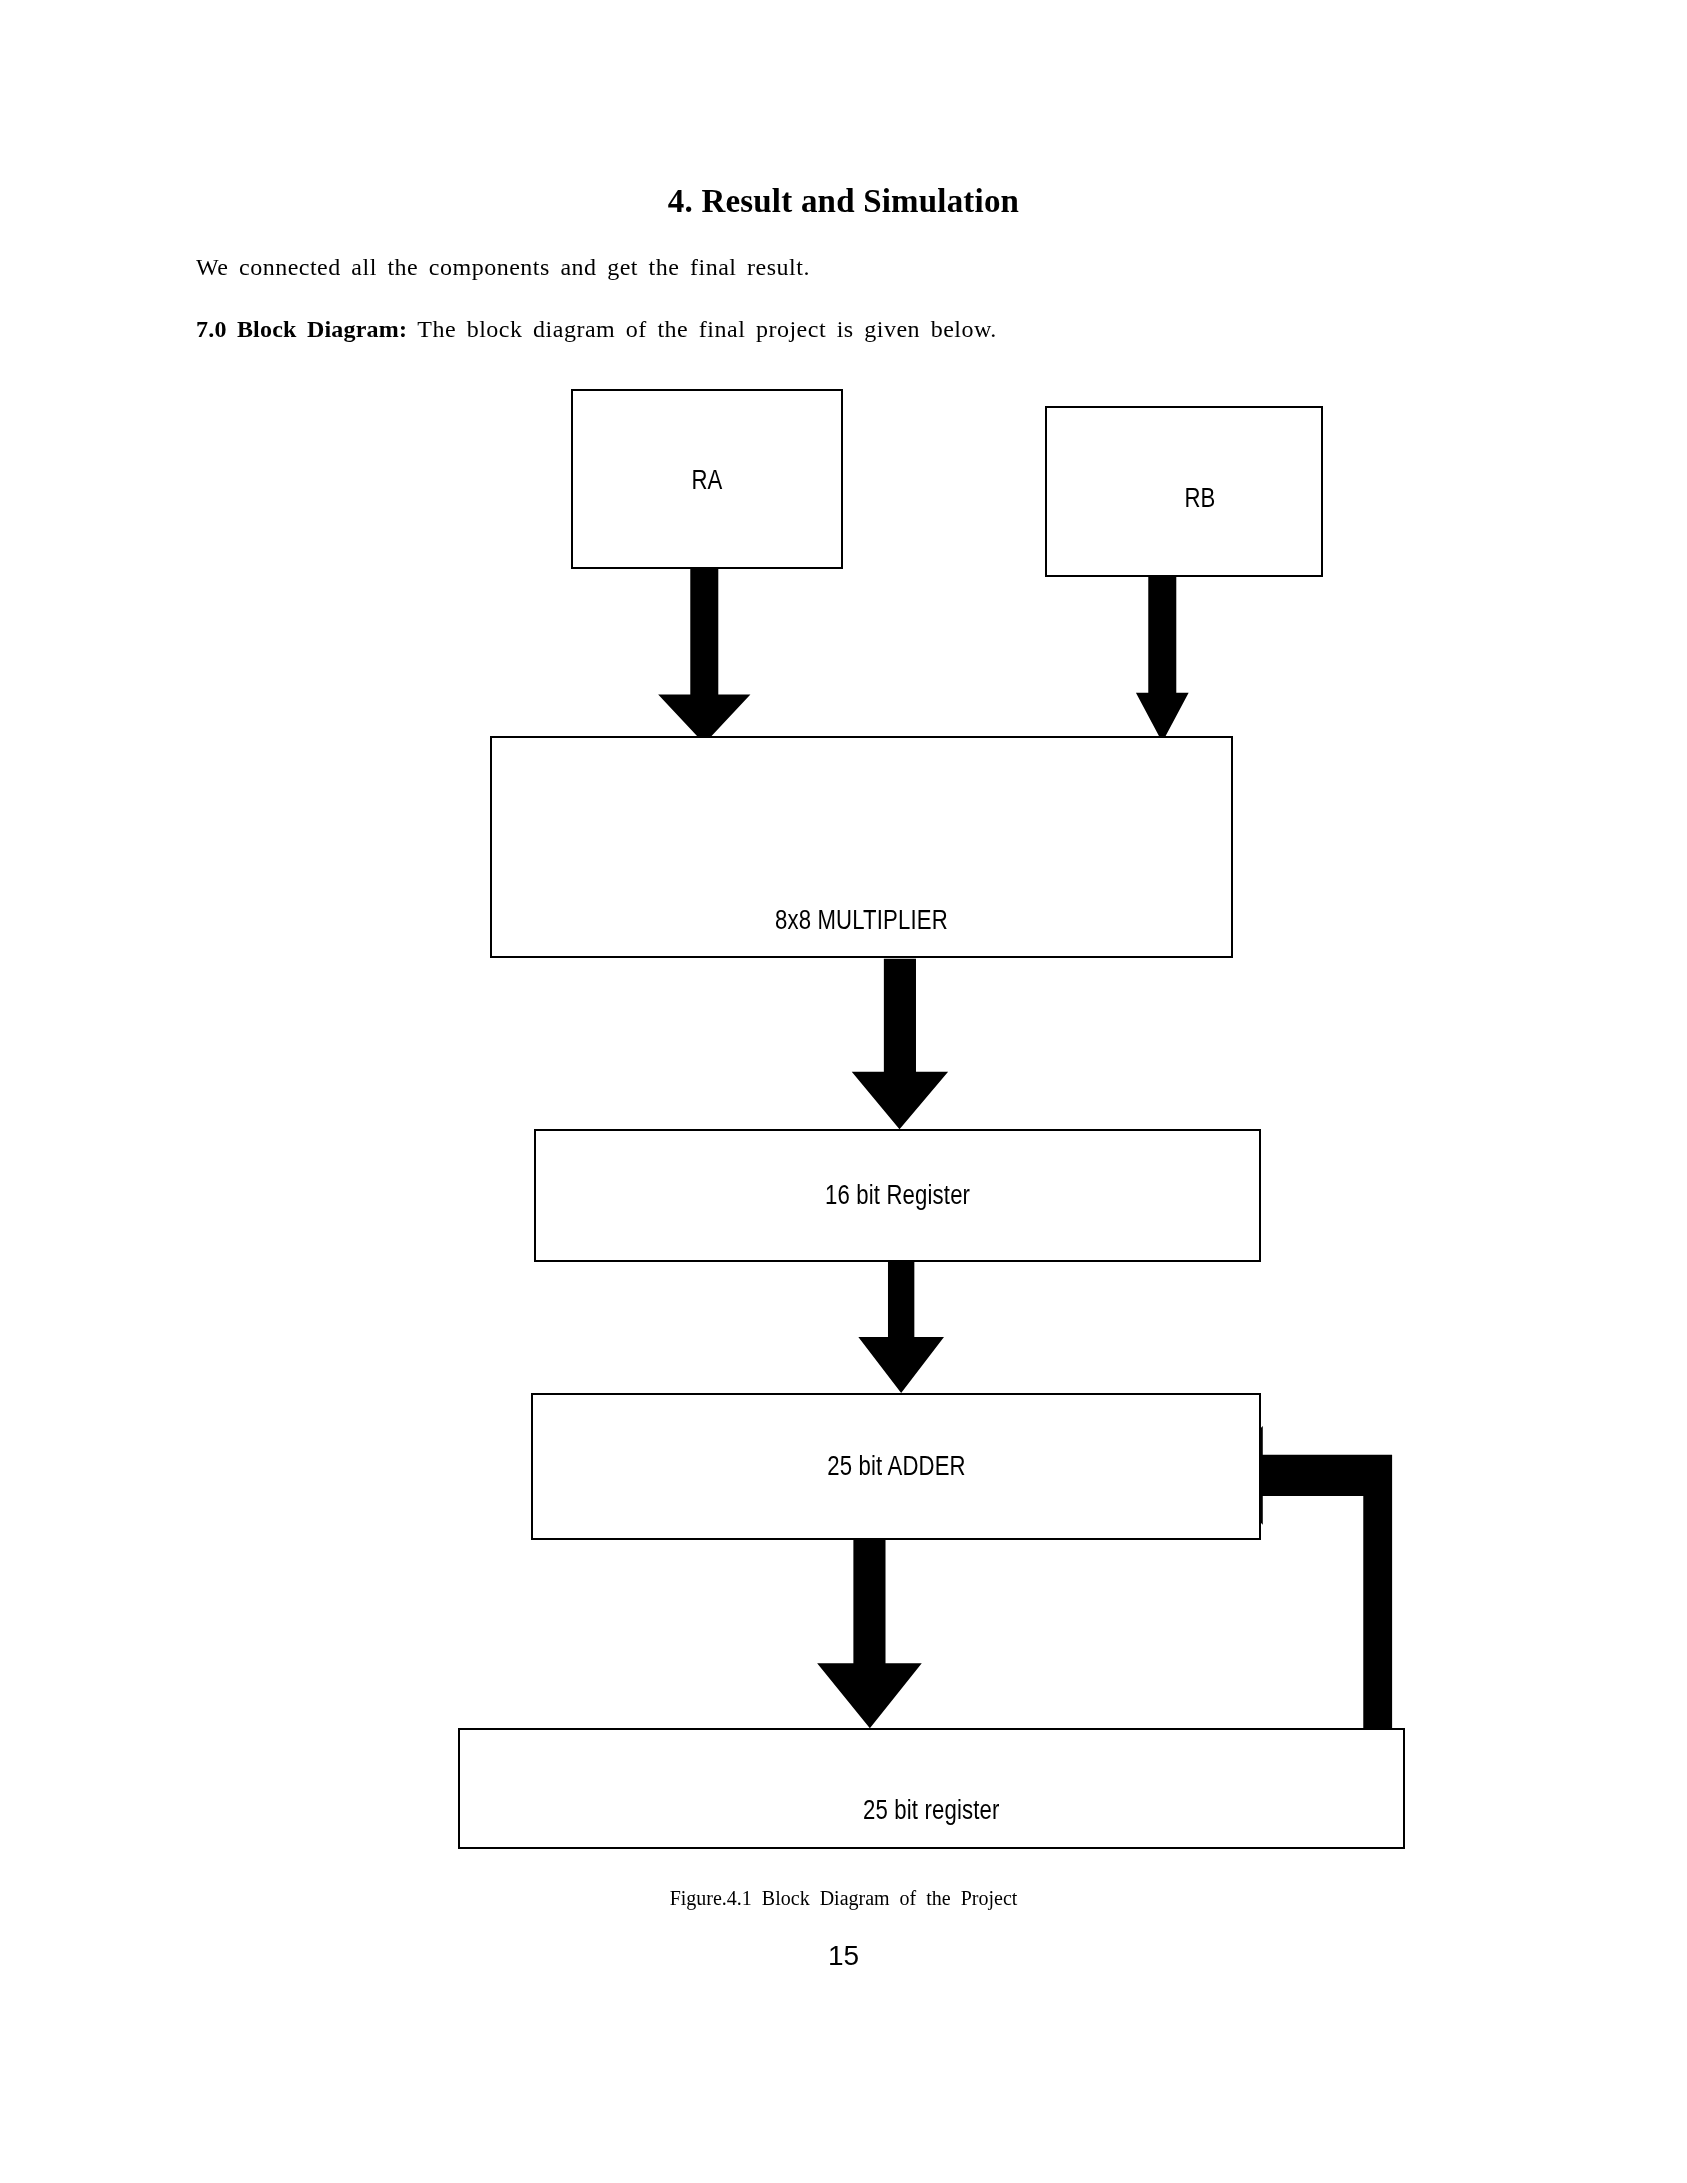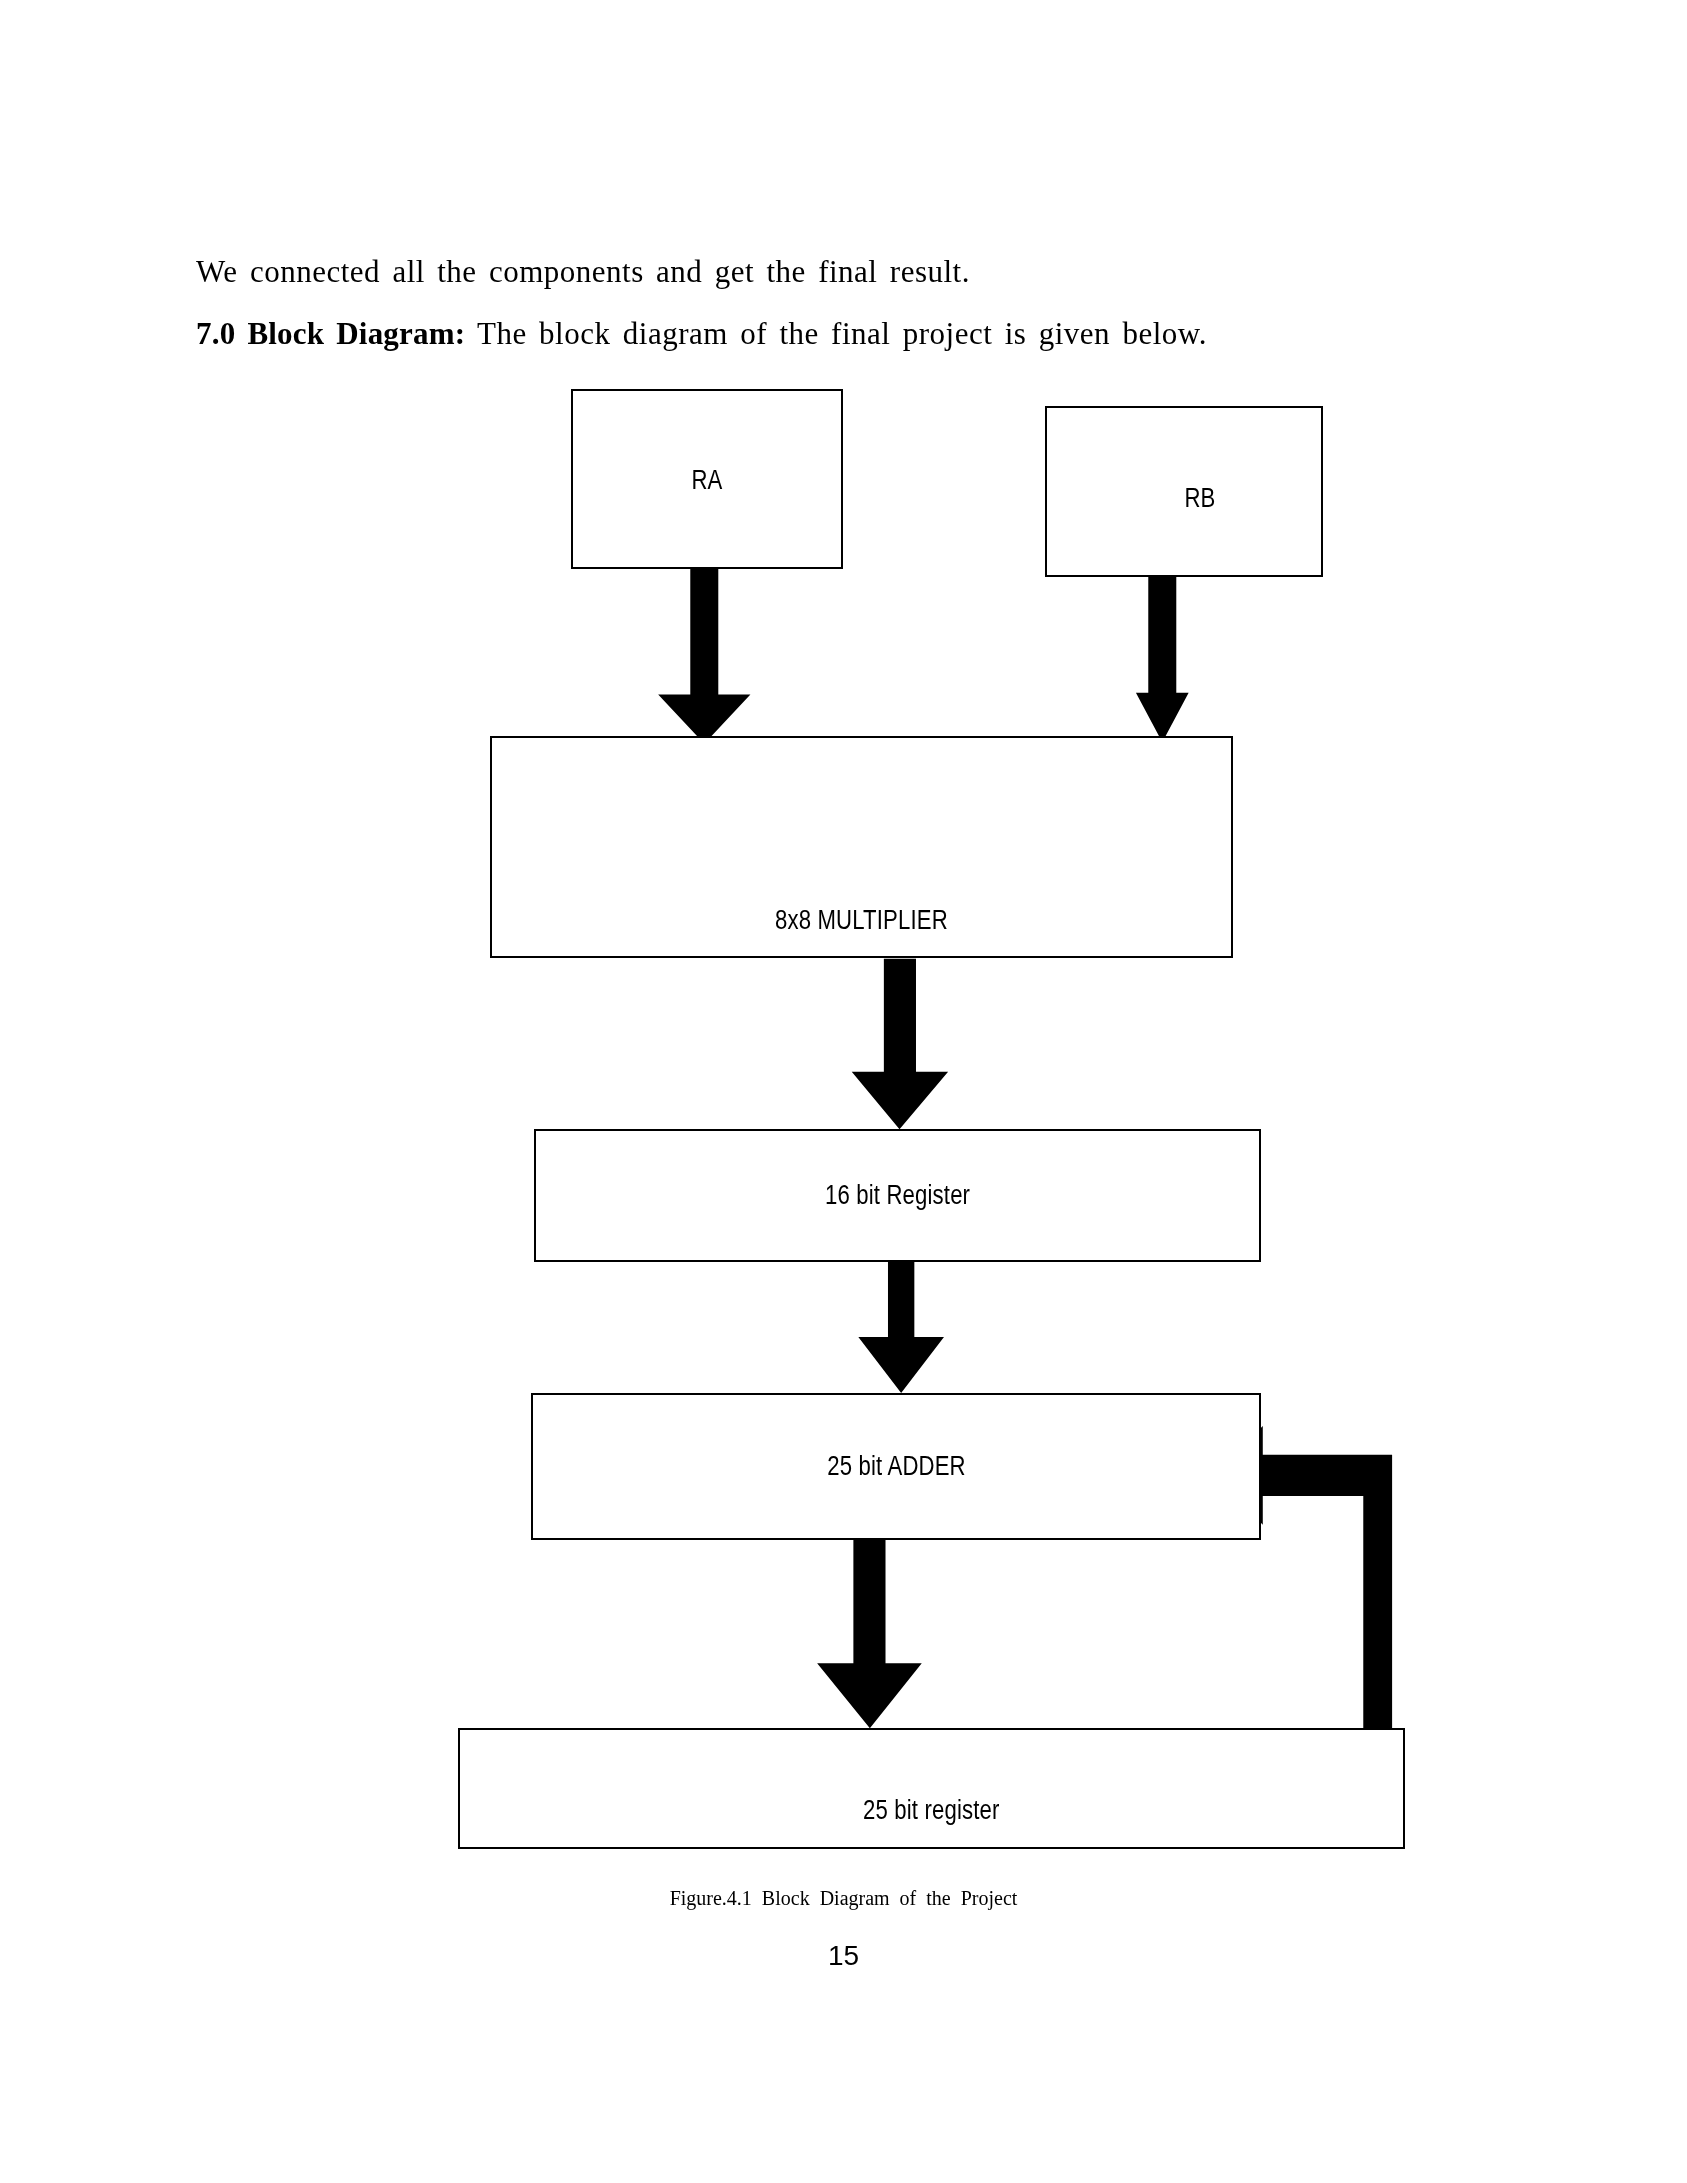--- a/index.html
+++ b/index.html
@@ -34,21 +34,21 @@
     font-family: "Liberation Serif", "DejaVu Serif", serif;
     font-weight: bold;
     font-size: 33px;
     letter-spacing: 0.2px;
   }
   .para {
     position: absolute;
     left: 196px;
     width: 1318px;
     font-family: "Liberation Serif", "DejaVu Serif", serif;
-    font-size: 31px;
+    font-size: 24px;
     letter-spacing: 0.5px;
     word-spacing: 4.1px;
     white-space: nowrap;
   }
   .para-1 { top: 254px; }
   .para-2 { top: 316px; }
   .para-2 .lead {
     font-weight: bold;
     letter-spacing: 0.2px;
   }
@@ -119,20 +119,21 @@
     width: 1687px;
     height: 1508px;
     pointer-events: none;
   }
 </style>
 </head>
 <body>
 
 <div class="page">
 
+  <div class="doc-title">4. Result and Simulation</div>
 
   <div class="para para-1">We connected all the components and get the final result.</div>
 
   <div class="para para-2">
     <span class="lead">7.0 Block Diagram:</span><span> The block diagram of the final project is given below.</span>
   </div>
 
   <div id="block-diagram">
 
     <svg id="arrow-layer" viewBox="0 0 2048 1830" width="1687" height="1508" xmlns="http://www.w3.org/2000/svg">

